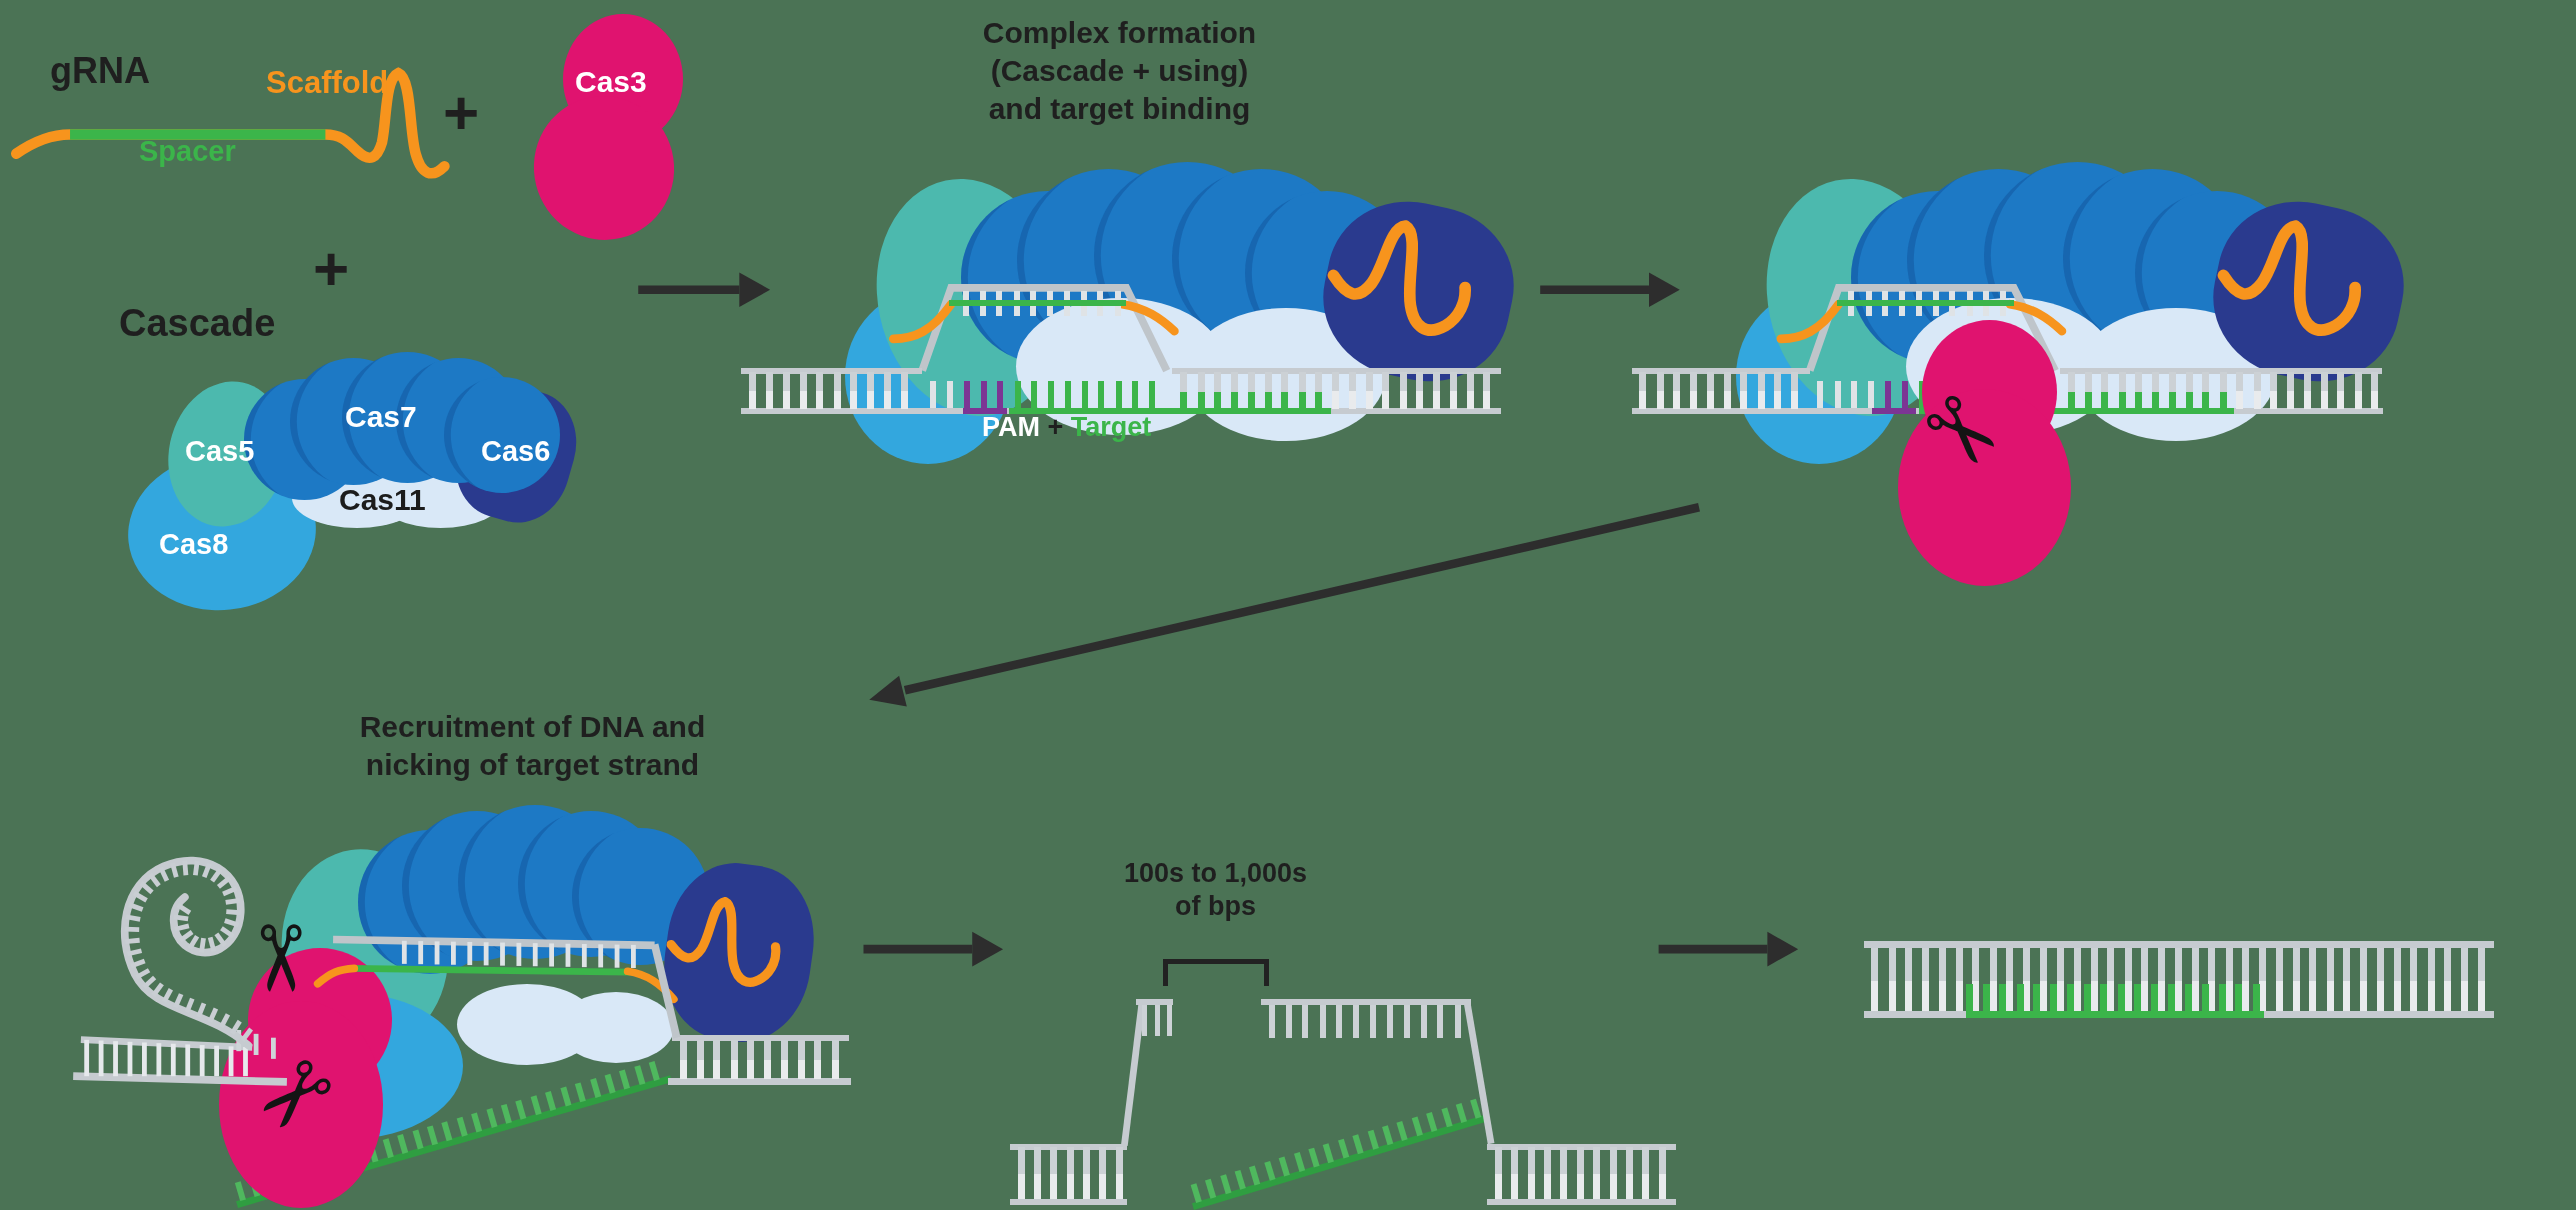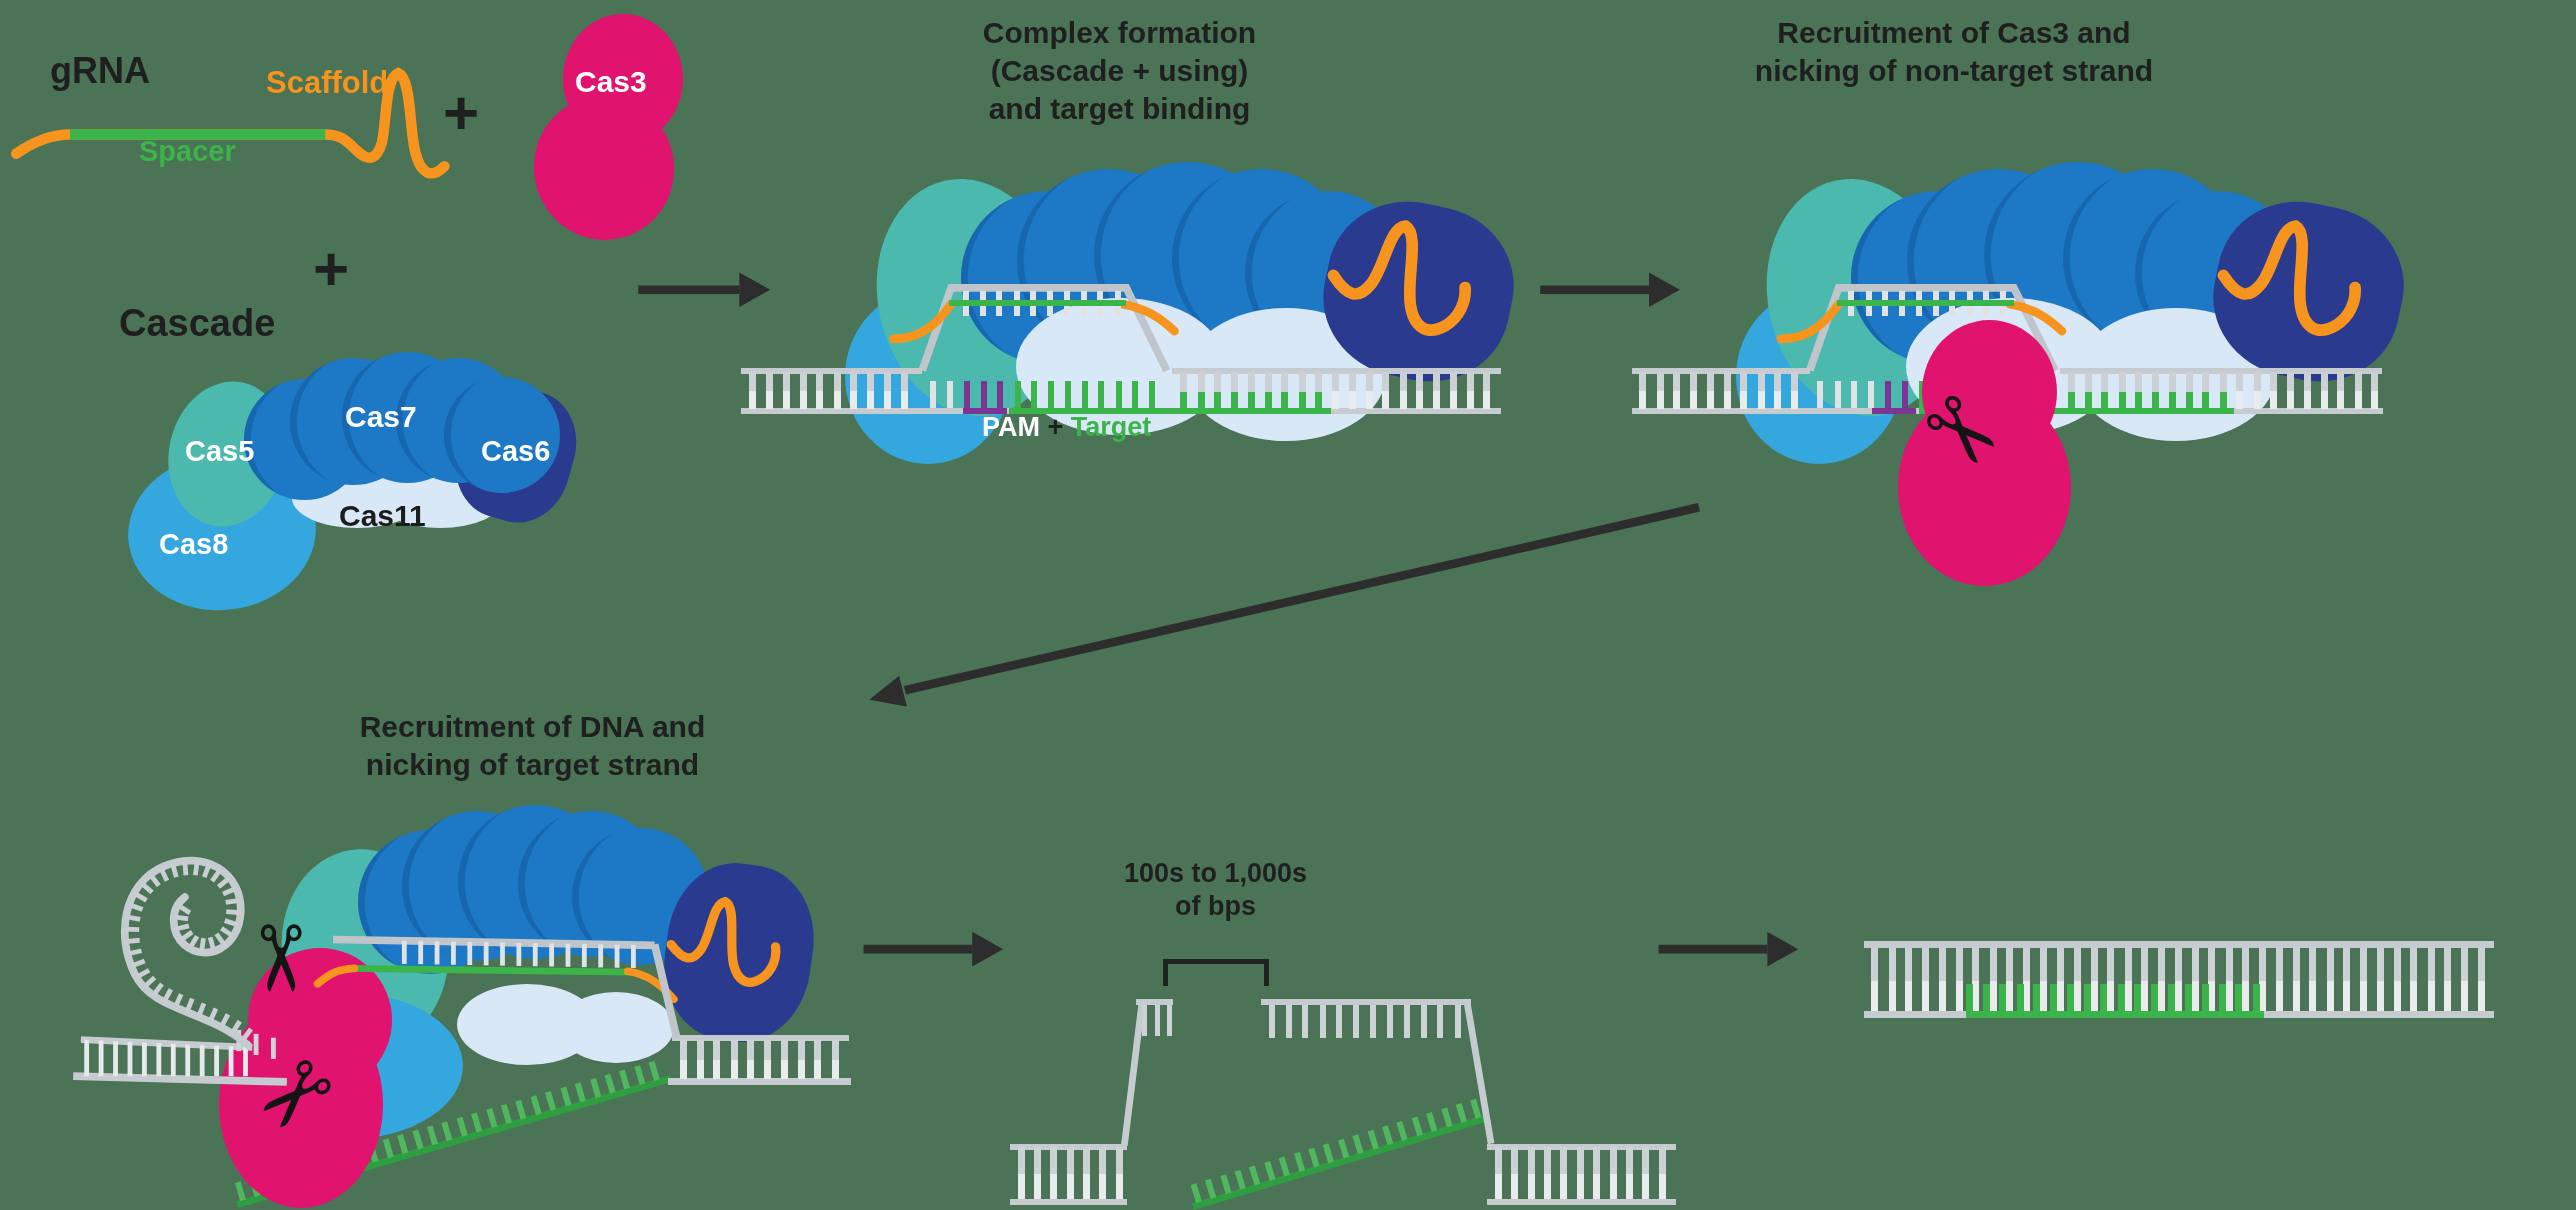--- a/index.html
+++ b/index.html
@@ -145,30 +145,26 @@
   <div class="blob" style="left:128px;top:454px;width:188px;height:156px;border-radius:50%;background:#33a7de;transform:rotate(-6deg);"></div>
   <div class="blob" style="left:169px;top:381px;width:117px;height:146px;border-radius:50%;background:#4cb9ae;transform:rotate(12deg);"></div>
   <div id="arch-intro"></div>
   <div class="blob" style="left:292px;top:468px;width:130px;height:60px;border-radius:50%;background:#d9e8f7;"></div>
   <div class="blob" style="left:378px;top:470px;width:125px;height:58px;border-radius:50%;background:#d9e8f7;"></div>
   <div class="blob" style="left:459px;top:388px;width:114px;height:133px;border-radius:42%;background:#2a3a8e;transform:rotate(16deg);"></div>
   <div class="sub" style="left:185px;top:435px;font-size:29px;">Cas5</div>
   <div class="sub" style="left:345px;top:400px;font-size:30px;">Cas7</div>
   <div class="sub" style="left:481px;top:435px;font-size:29px;">Cas6</div>
   <div class="sub" style="left:159px;top:528px;font-size:29px;">Cas8</div>
-  <div class="sub" style="left:339px;top:499px;font-size:30px;color:#1c1c1c;">Cas11</div>
+  <div class="sub" style="left:339px;top:483px;font-size:30px;color:#1c1c1c;">Cas11</div>
 
   <div class="title" style="left:869px;top:13.5px;width:501px;">
     <div>Complex formation</div>
     <div>(Cascade + using)</div>
     <div>and target binding</div>
-  </div>
-  <div class="title" style="left:1699px;top:13.5px;width:510px;">
-    <div>Recruitment of Cas3 and</div>
-    <div>nicking of non-target strand</div>
   </div>
   <div class="title" style="left:287px;top:708px;width:491px;">
     <div>Recruitment of DNA and</div>
     <div>nicking of target strand</div>
   </div>
   <div class="title" style="left:1723px;top:712px;width:481px;">
   </div>
 
   <div class="t pamrow" style="left:982px;top:412px;font-size:27px;">
     <span style="color:#ffffff;">PAM</span>

